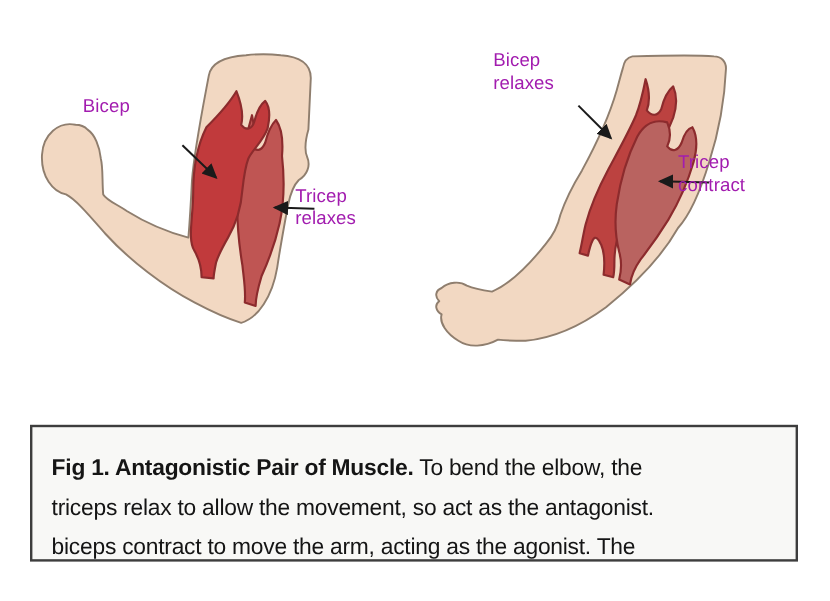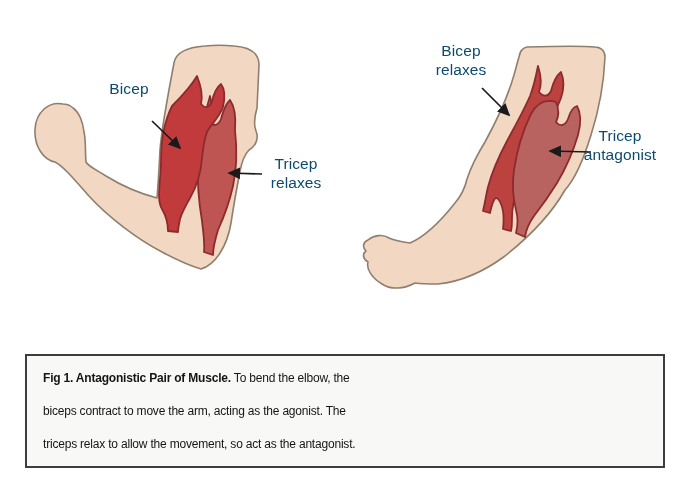--- a/index.html
+++ b/index.html
@@ -9,36 +9,36 @@
     background:#ffffff;
     font-family:"Liberation Sans", sans-serif;
     overflow:hidden;
   }
   .diagram-svg{position:absolute;left:0;top:0;}
   .skin{stroke:#8f7e6e;stroke-width:1.6;stroke-linejoin:round;}
   .muscle{stroke:#8c2b2d;stroke-width:1.8;stroke-linejoin:round;}
   .arrow{stroke:#1a1a1a;stroke-width:1.7;fill:none;}
   .mlabel{
     position:absolute;
-    text-align:center;
+    text-align:left;
     font-size:15.5px;
     line-height:19px;
-    color:#0c4a6e;
+    color:#a21caf;
     letter-spacing:0.1px;
   }
   .mlabel span{display:block;}
   .caption-box{
     position:absolute;
     left:25px;top:354px;
     width:640px;height:114px;
     box-sizing:border-box;
     background:#f8f8f6;
     border:2px solid #3d3d3d;
-    padding:6px 16px 0 16px;
-    font-size:12px;
+    padding:18px 16px 0 16px;
+    font-size:19px;
     line-height:33px;
     color:#151515;
     letter-spacing:-0.2px;
     overflow:hidden;
   }
   .caption-line{white-space:nowrap;}
   .caption-bold{font-weight:bold;}
 </style>
 </head>
 <body>
@@ -124,24 +124,24 @@
     <span>relaxes</span>
   </div>
 
   <div class="mlabel" style="left:411px;top:41px;width:100px;">
     <span>Bicep</span>
     <span>relaxes</span>
   </div>
 
   <div class="mlabel" style="left:565px;top:126px;width:110px;">
     <span>Tricep</span>
-    <span>antagonist</span>
+    <span>contract</span>
   </div>
 
   <div class="caption-box">
     <div class="caption-line">
       <span class="caption-bold">Fig 1. Antagonistic Pair of Muscle.</span><span> To bend the elbow, the</span>
     </div>
+    <div class="caption-line">triceps relax to allow the movement, so act as the antagonist.</div>
     <div class="caption-line">biceps contract to move the arm, acting as the agonist. The</div>
-    <div class="caption-line">triceps relax to allow the movement, so act as the antagonist.</div>
   </div>
 
 </div>
 
 </body></html>

